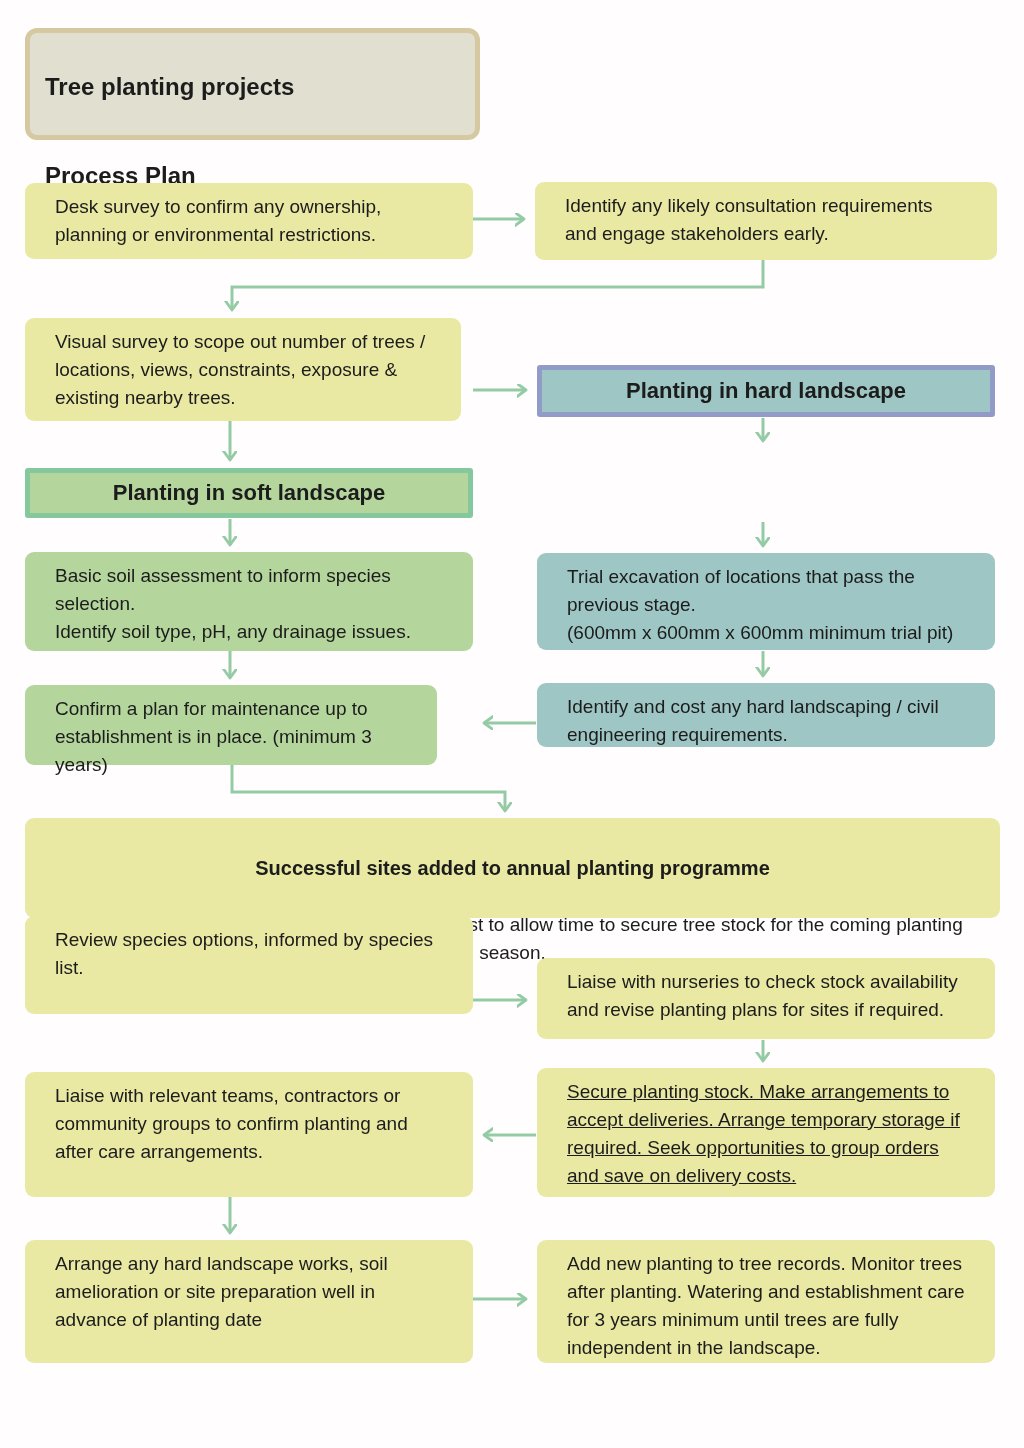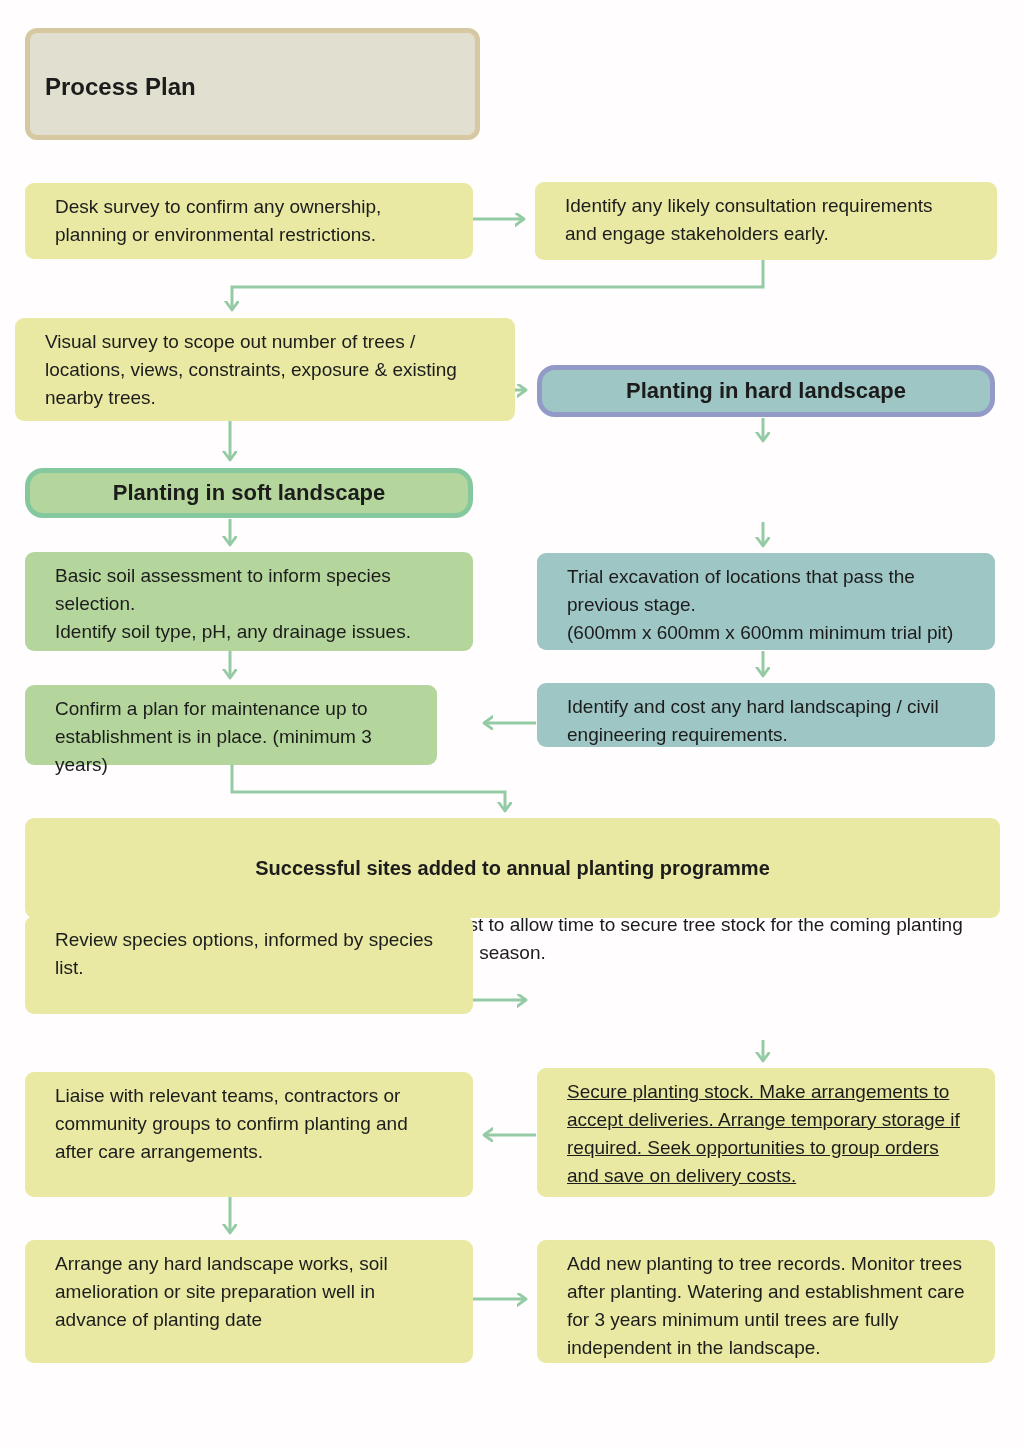--- a/index.html
+++ b/index.html
@@ -47,39 +47,39 @@
   .green  { background: var(--green,  #b4d69c); }
   .teal   { background: var(--teal,   #9dc6c4); }
   .header {
     font-weight: bold;
     font-size: 22px;
     text-align: center;
     display: flex;
     align-items: center;
     justify-content: center;
     padding: 0;
-    border-radius: 18px;
+    border-radius: 3px;
   }
   .title-box {
     left: 25px; top: 28px; width: 455px; height: 112px;
     background: var(--title_fill, #e1dfcf);
     border: 5px solid var(--title_border, #d6c9a1);
     border-radius: 12px;
     padding: 14px 15px 0 15px;
   }
   .title-box .title-line {
     font-weight: bold;
     font-size: 24px;
     line-height: 1.0;
   }
   .title-box .title-line + .title-line { margin-top: 37px; }
 
   #desk-survey            { left: 25px;  top: 183px;  width: 448px; height: 76px;  }
   #identify-consultation  { left: 535px; top: 182px;  width: 462px; height: 78px;  }
-  #visual-survey          { left: 15px;  top: 318px;  width: 500px; height: 103px; }
+  #visual-survey          { left: 25px;  top: 318px;  width: 436px; height: 103px; }
   #hard-header            { left: 537px; top: 365px;  width: 458px; height: 52px;
                             border: 5px solid var(--hard_border, #929bc7); }
   #soft-header            { left: 25px;  top: 468px;  width: 448px; height: 50px;
                             border: 5px solid var(--soft_border, #85c89d); }
   #undertake-gpr          { left: 537px; top: 448px;  width: 458px; height: 73px;  }
   #basic-soil             { left: 25px;  top: 552px;  width: 448px; height: 99px;  }
   #trial-excavation       { left: 537px; top: 553px;  width: 458px; height: 97px;  }
   #confirm-plan           { left: 25px;  top: 685px;  width: 412px; height: 80px;  }
   #identify-cost          { left: 537px; top: 683px;  width: 458px; height: 64px;  }
   #successful-sites       { left: 25px;  top: 818px;  width: 975px; height: 100px;
@@ -116,20 +116,21 @@
     <path d="M232,765 V792 H505 V811" marker-end="url(#chev)"></path>
     <path d="M230,918 V953" marker-end="url(#chev)"></path>
     <path d="M473,1000 H526" marker-end="url(#chev)"></path>
     <path d="M763,1040 V1061" marker-end="url(#chev)"></path>
     <path d="M536,1135 H484" marker-end="url(#chev)"></path>
     <path d="M230,1197 V1233" marker-end="url(#chev)"></path>
     <path d="M473,1299 H526" marker-end="url(#chev)"></path>
   </svg>
 
   <div class="box title-box">
+    <div class="title-line">Tree planting projects</div>
     <div class="title-line">Process Plan</div>
   </div>
 
   <div class="box yellow" id="desk-survey">Desk survey to confirm any ownership, planning or environmental restrictions.</div>
   <div class="box yellow" id="identify-consultation">Identify any likely consultation requirements and engage stakeholders early.</div>
   <div class="box yellow" id="visual-survey">Visual survey to scope out number of trees / locations, views, constraints, exposure &amp; existing nearby trees.</div>
 
   <div class="box teal header" id="hard-header">Planting in hard landscape</div>
   <div class="box green header" id="soft-header">Planting in soft landscape</div>
 
@@ -139,18 +140,19 @@
 (600mm x 600mm x 600mm minimum trial pit)</div>
   <div class="box green" id="confirm-plan">Confirm a plan for maintenance up to establishment is in place.  (minimum 3 years)</div>
   <div class="box teal" id="identify-cost">Identify and cost any hard landscaping / civil engineering requirements.</div>
 
   <div class="box yellow" id="successful-sites">
     <div class="wide-title">Successful sites added to annual planting programme</div>
     <div class="wide-body">Ideally, sItes should have come forward by August to allow time to secure tree stock for the coming planting season.</div>
   </div>
 
   <div class="box yellow" id="review-species">Review species options, informed by species list.</div>
+  <div class="box yellow" id="liaise-nurseries">Liaise with nurseries to check stock availability and revise planting plans for sites if required.</div>
   <div class="box yellow" id="liaise-teams">Liaise with relevant teams, contractors or community groups to confirm planting and after care arrangements.</div>
   <div class="box yellow" id="secure-stock">Secure planting stock. Make arrangements to accept deliveries. Arrange temporary storage if required. Seek opportunities to group orders and save on delivery costs.</div>
   <div class="box yellow" id="arrange-works">Arrange any hard landscape works, soil amelioration or site preparation well in advance of planting date</div>
   <div class="box yellow" id="add-records">Add new planting to tree records. Monitor trees after planting. Watering and establishment care for 3 years minimum until trees are fully independent in the landscape.</div>
 
 </div>
 
 </body></html>

